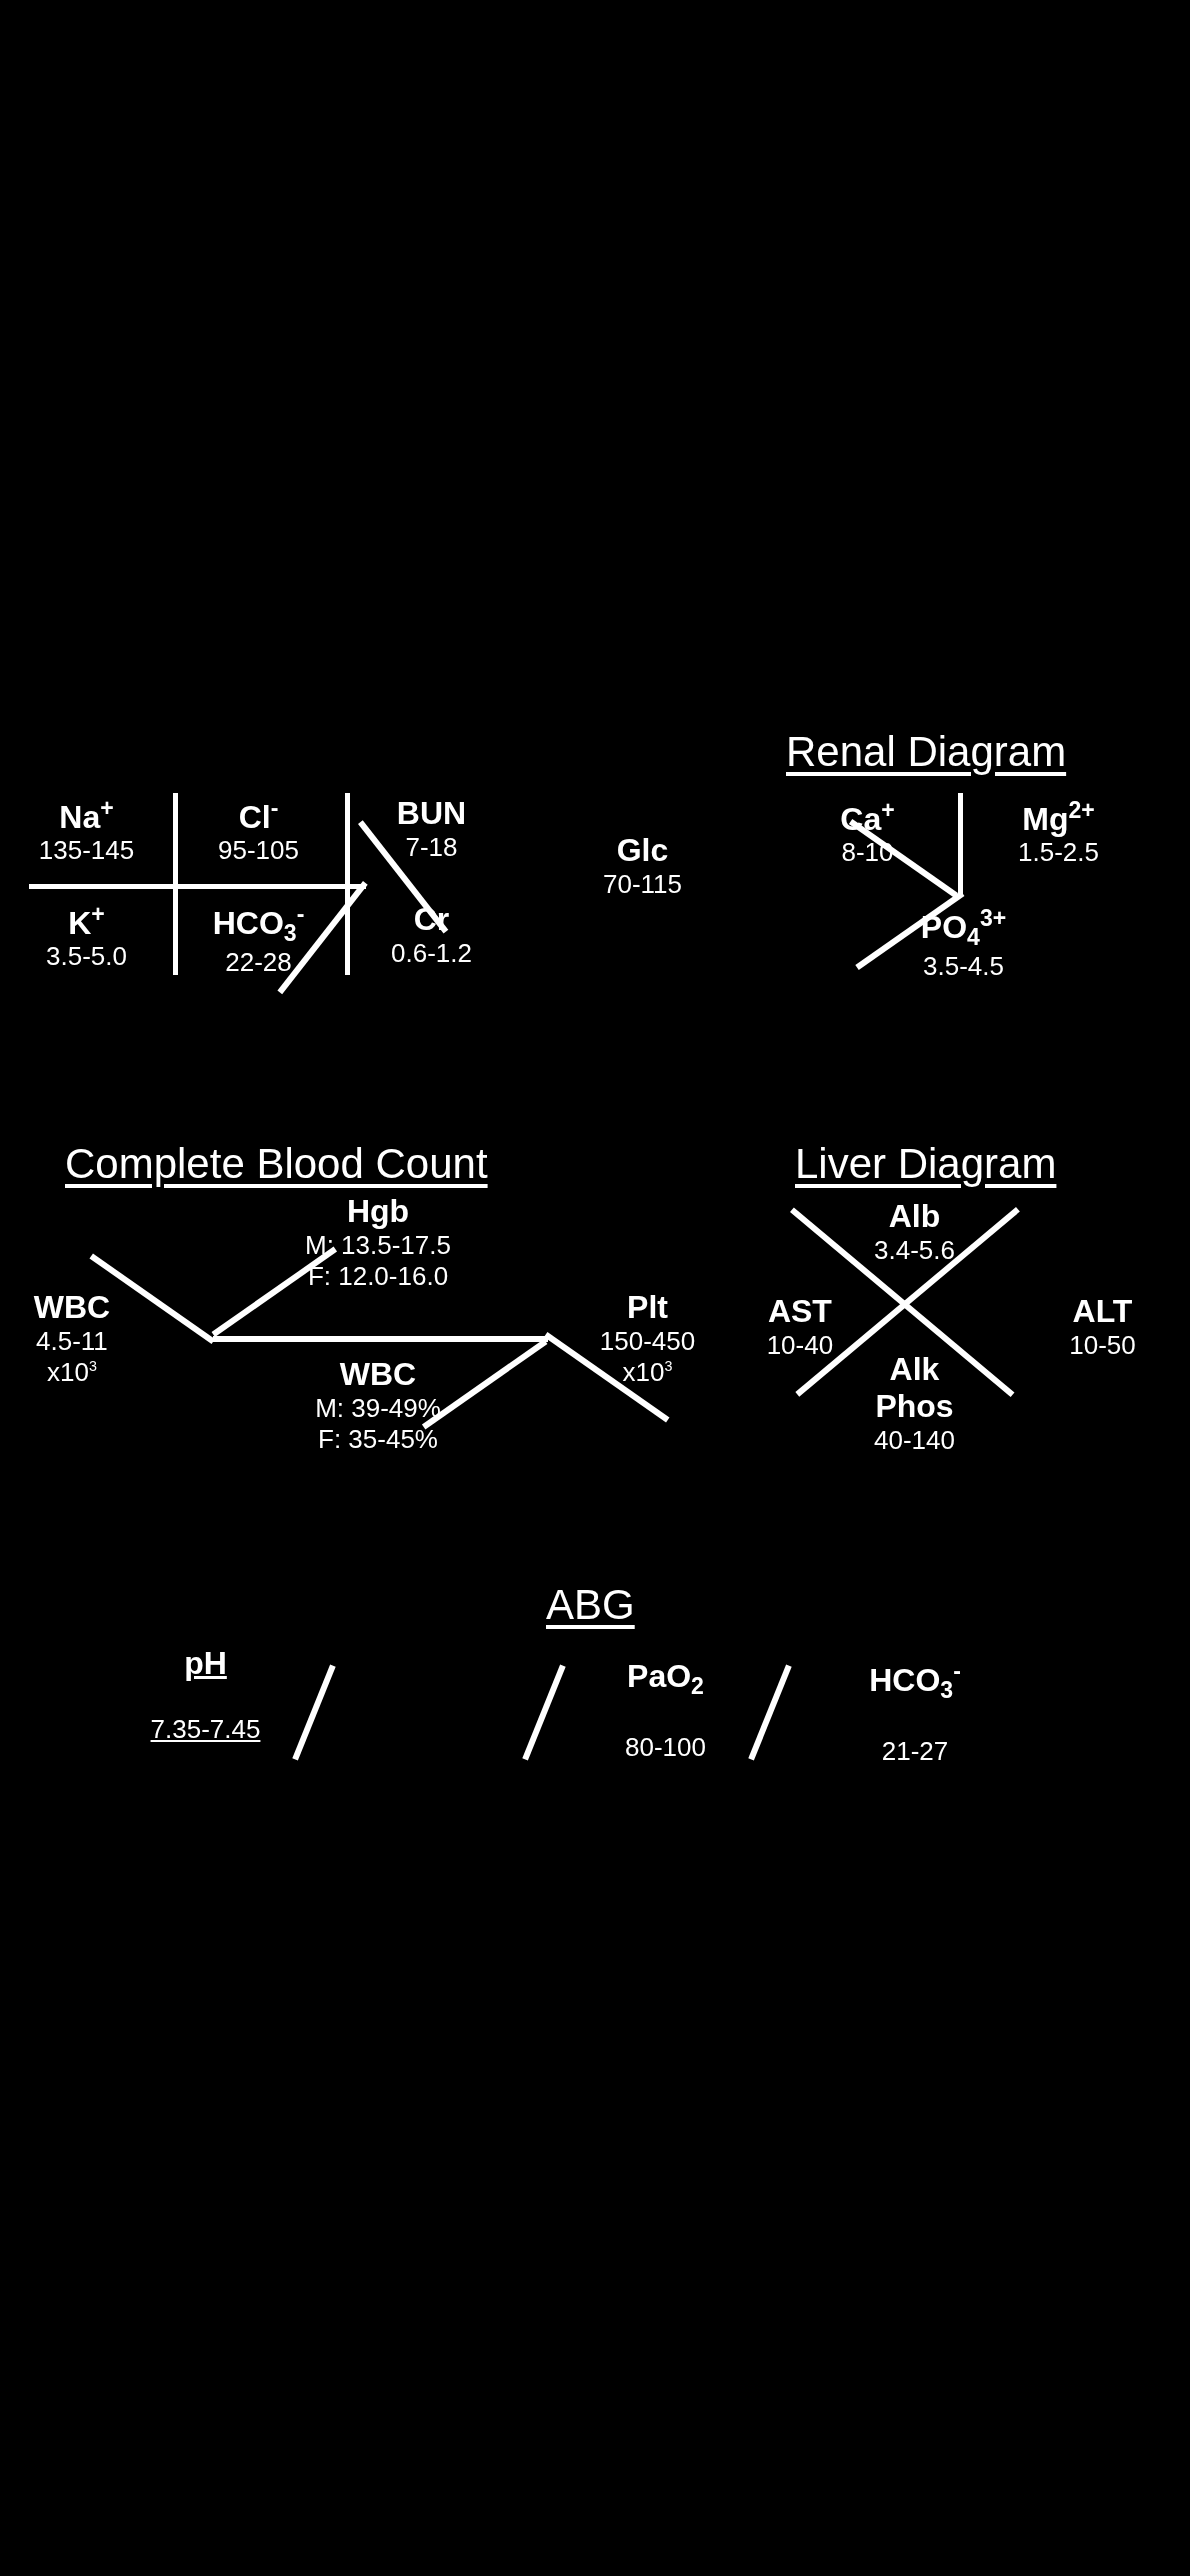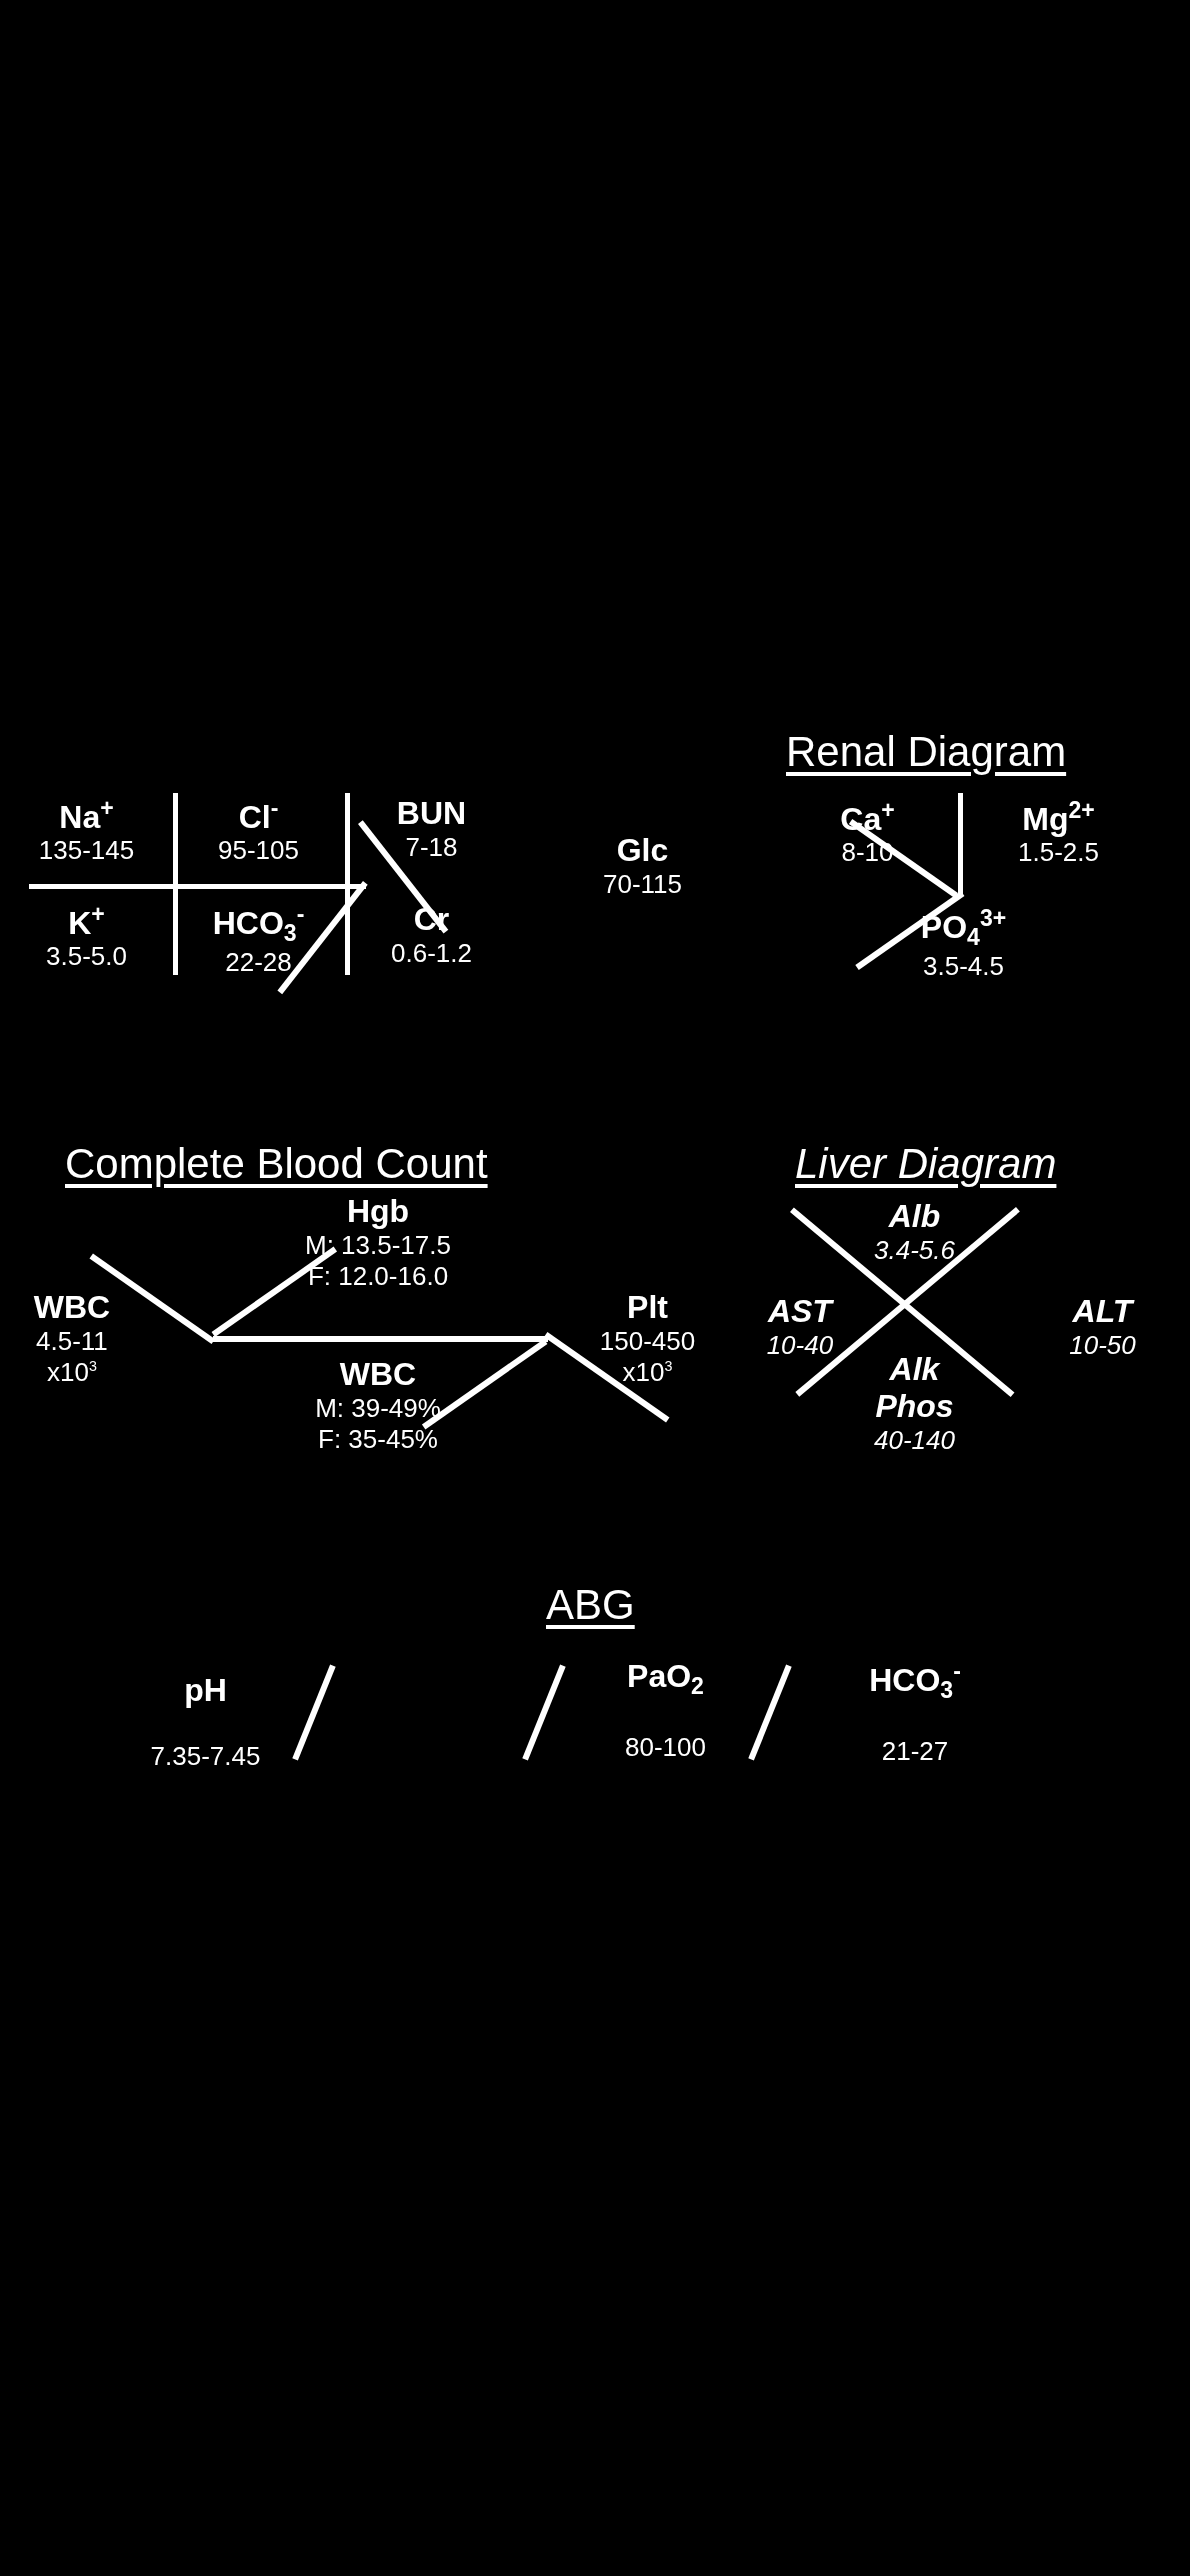--- a/index.html
+++ b/index.html
@@ -63,21 +63,21 @@
 
   
   #renal { left: 728px; top: 728px; width: 450px; height: 383px; }
   #renal .sec-title { position: absolute; left: 58px; top: 0px; }
 
   
   #cbc { left: 0px; top: 1140px; width: 671px; height: 403px; }
   #cbc .sec-title { position: absolute; left: 65px; top: 0px; }
 
   
-  #liver { left: 728px; top: 1140px; width: 460px; height: 383px; font-style: italic; }
+  #liver { left: 728px; top: 1140px; width: 460px; height: 383px; }
   #liver .sec-title { position: absolute; left: 67px; top: 0px; }
 
   
   #abg { left: 0px; top: 1581px; width: 1190px; height: 268px; }
   #abg .sec-title { position: absolute; left: 546px; top: 0px; }
   .abg-item { position: absolute; text-align: center; }
   .abg-item .lbl { font-size: 32px; display: block; }
   .abg-item .val { font-size: 26px; display: block; margin-top: 32px; }
   .slash {
     position: absolute;
@@ -216,21 +216,21 @@
   </div>
 </div>
 
 <div class="panel" id="abg">
   <div class="sec-title">ABG</div>
 
   <div class="slash" style="left:311px; top:81px;"></div>
   <div class="slash" style="left:541px; top:81px;"></div>
   <div class="slash" style="left:767px; top:81px;"></div>
 
-  <div class="abg-item" style="left:105px; top:91px; width:201px;">
+  <div class="abg-item" style="left:105px; top:64px; width:201px;text-decoration:underline;">
     <span class="lbl">pH</span>
     <span class="val">7.35-7.45</span>
   </div>
   <div class="abg-item" style="left:565px; top:77px; width:201px;">
     <span class="lbl"><span>PaO</span><span class="sub">2</span></span>
     <span class="val">80-100</span>
   </div>
   <div class="abg-item" style="left:805px; top:77px; width:220px;">
     <span class="lbl"><span>HCO</span><span class="sub">3</span><span class="sup">-</span></span>
     <span class="val">21-27</span>

